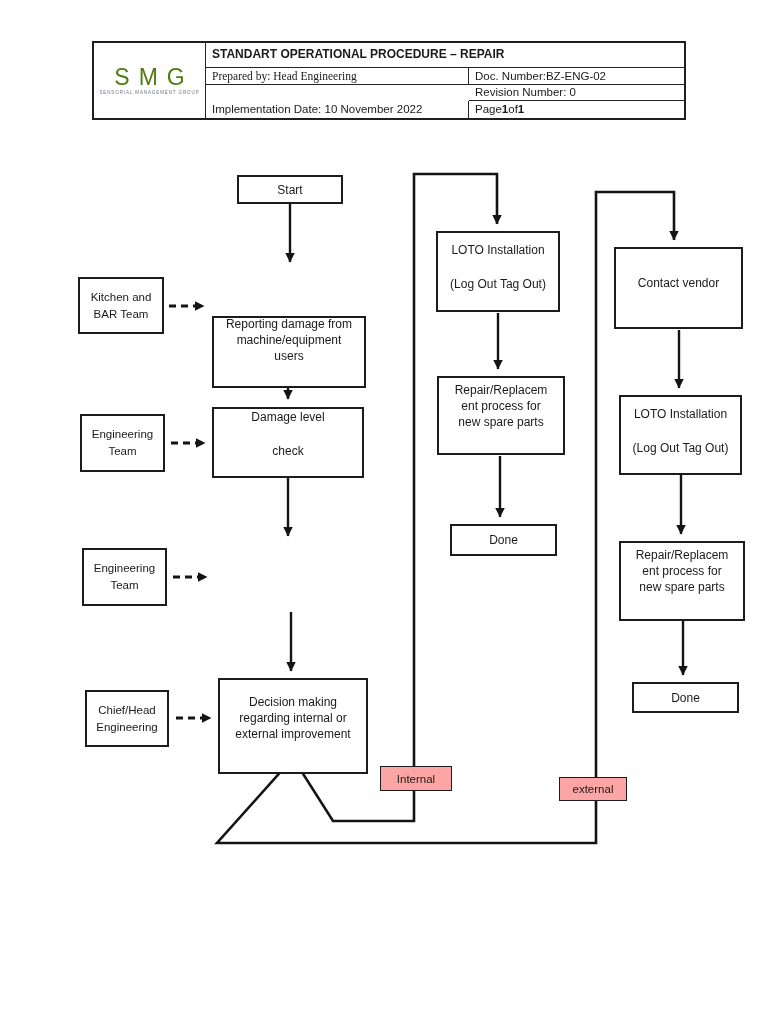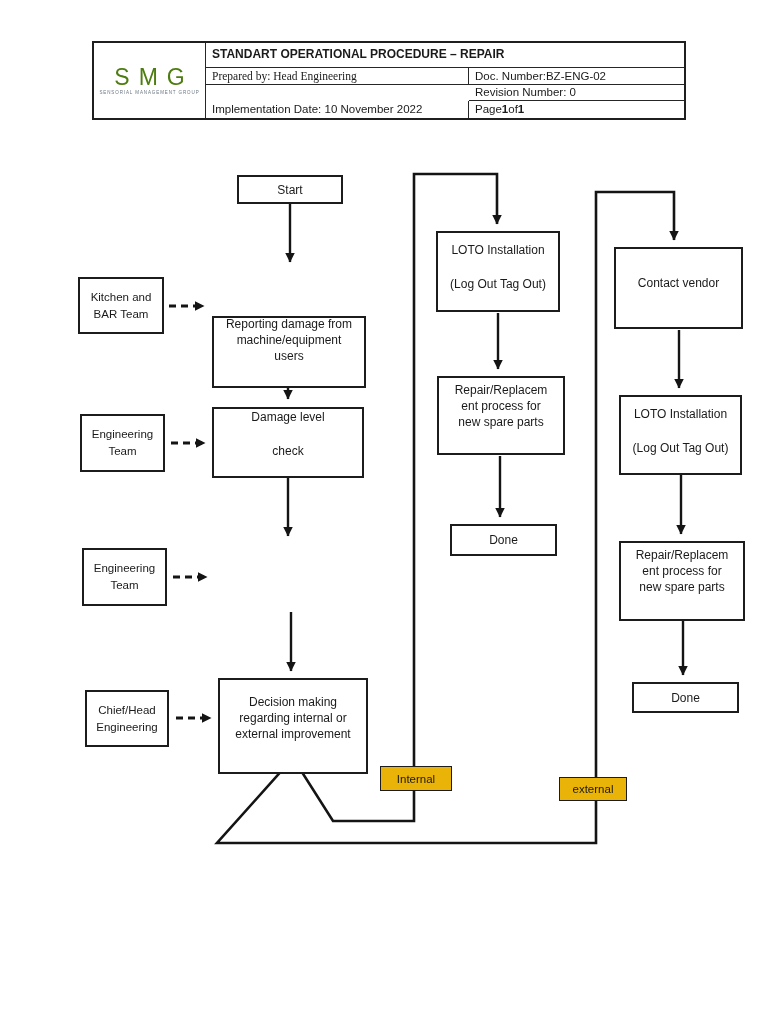--- a/index.html
+++ b/index.html
@@ -28,21 +28,21 @@
   
   .node{
     position:absolute;background:#fff;border:2px solid #1c1c1c;box-sizing:border-box;
     display:flex;align-items:center;justify-content:center;text-align:center;
     white-space:pre-line;font-size:12px;line-height:16px;color:#1a1a1a;
   }
   .rounded{border-radius:0;}
   .gap{line-height:17px;}
   .actor{font-size:11.5px;line-height:17px;}
   .blabel{
-    position:absolute;background:#eab308;border:1.5px solid #1c1c1c;box-sizing:border-box;
+    position:absolute;background:#fca5a5;border:1.5px solid #1c1c1c;box-sizing:border-box;
     display:flex;align-items:center;justify-content:center;font-size:11.5px;color:#1a1a1a;
   }
   svg.connectors{position:absolute;left:0;top:0;pointer-events:none;}
 </style>
 </head>
 <body>
 
 <div class="page">
 
   <div class="hdr">

